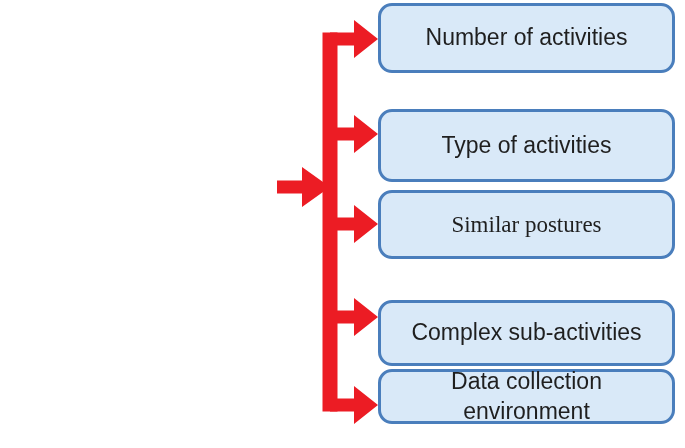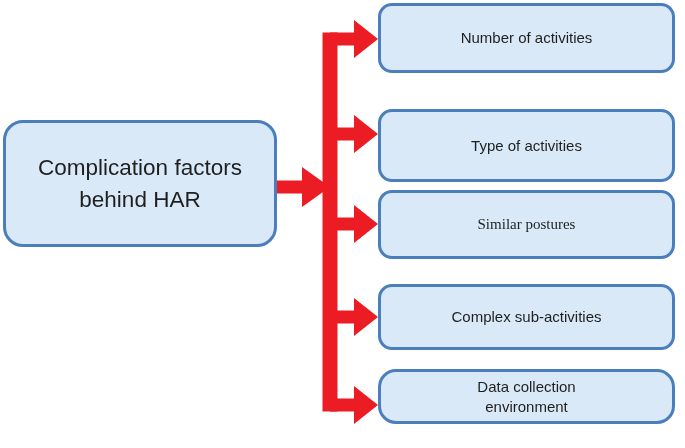--- a/index.html
+++ b/index.html
@@ -45,28 +45,28 @@
     width: 274px; height: 127px;
     border-radius: 20px;
     font-size: 22.5px;
     line-height: 1.38;
   }
 
   .factor-box {
     left: 378px;
     width: 297px;
     border-radius: 14px;
-    font-size: 15px;
+    font-size: 23px;
     line-height: 1.3;
   }
   .factor-box.b0 { top: 3px;   height: 70px; }
   .factor-box.b1 { top: 109px;  height: 73px; }
   .factor-box.b2 { top: 190px; height: 69px; font-family: Liberation Serif, serif; }
-  .factor-box.b3 { top: 284px; height: 66px; }
-  .factor-box.b4 { top: 369px; height: 55px; border-radius: 18px; }
+  .factor-box.b3 { top: 300px; height: 66px; }
+  .factor-box.b4 { top: 369px; height: 55px; }
 
   .node-label { display: block; width: 100%; }
 </style>
 </head>
 <body>
 
 <div class="canvas">
 
   <svg class="connectors" viewBox="0 0 685 448" xmlns="http://www.w3.org/2000/svg" aria-hidden="true">
 
@@ -74,24 +74,20 @@
 
     <rect fill="currentColor" x="322.5" y="32.5" width="15" height="379"></rect>
 
     <polygon fill="currentColor" points="330,32.5 354,32.5 354,20 378,39 354,58 354,45.5 330,45.5"></polygon>
     <polygon fill="currentColor" points="330,127.5 354,127.5 354,115 378,134 354,153 354,140.5 330,140.5"></polygon>
     <polygon fill="currentColor" points="330,217.5 354,217.5 354,205 378,224 354,243 354,230.5 330,230.5"></polygon>
     <polygon fill="currentColor" points="330,310.5 354,310.5 354,298 378,317 354,336 354,323.5 330,323.5"></polygon>
     <polygon fill="currentColor" points="330,398.5 354,398.5 354,386 378,405 354,424 354,411.5 330,411.5"></polygon>
   </svg>
 
-  <div class="node root-box">
-    <span class="node-label">Complication factors
-behind HAR</span>
-  </div>
 
   <div class="node factor-box b0">
     <span class="node-label">Number of activities</span>
   </div>
 
   <div class="node factor-box b1">
     <span class="node-label">Type of activities</span>
   </div>
 
   <div class="node factor-box b2">

